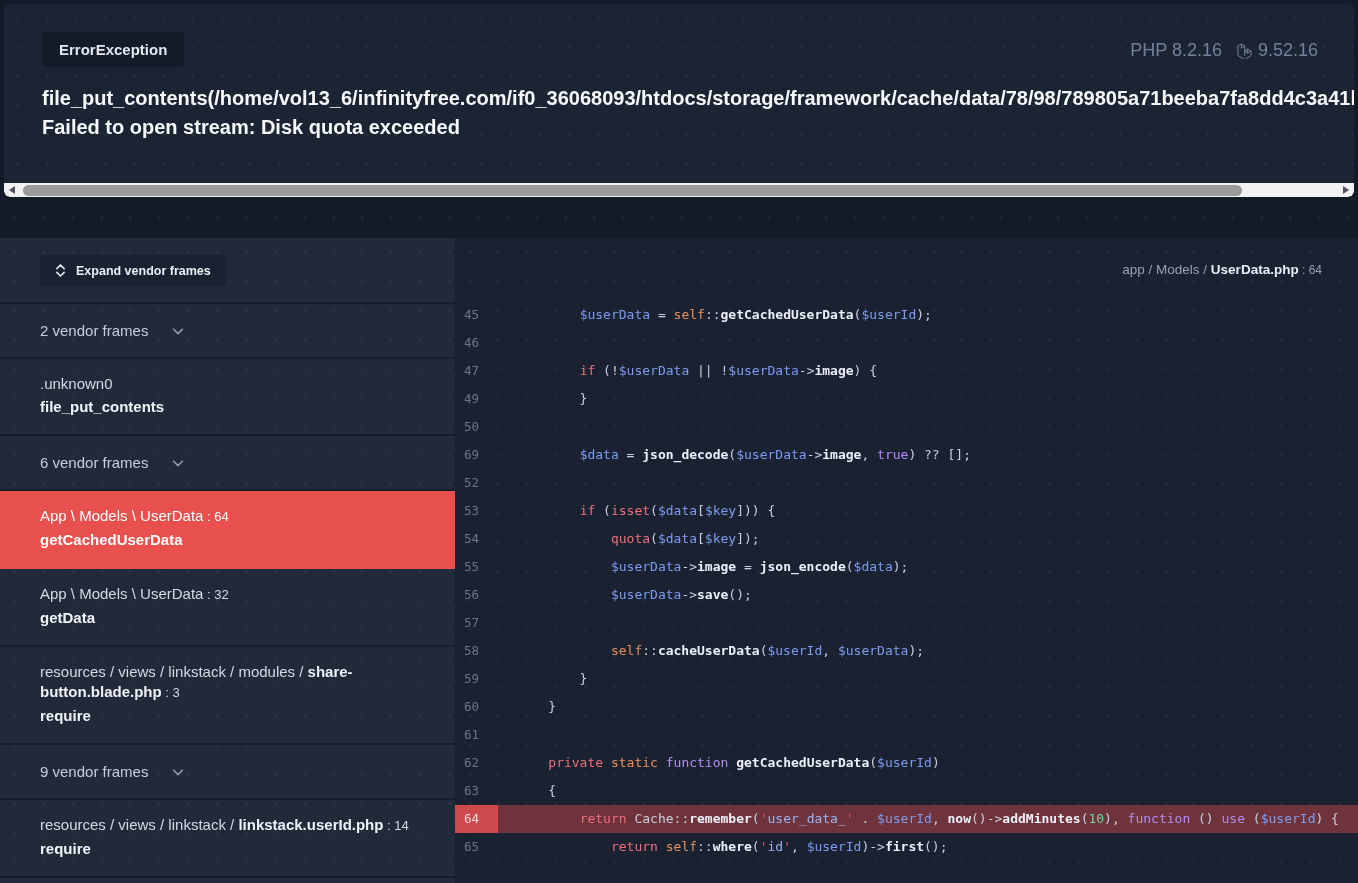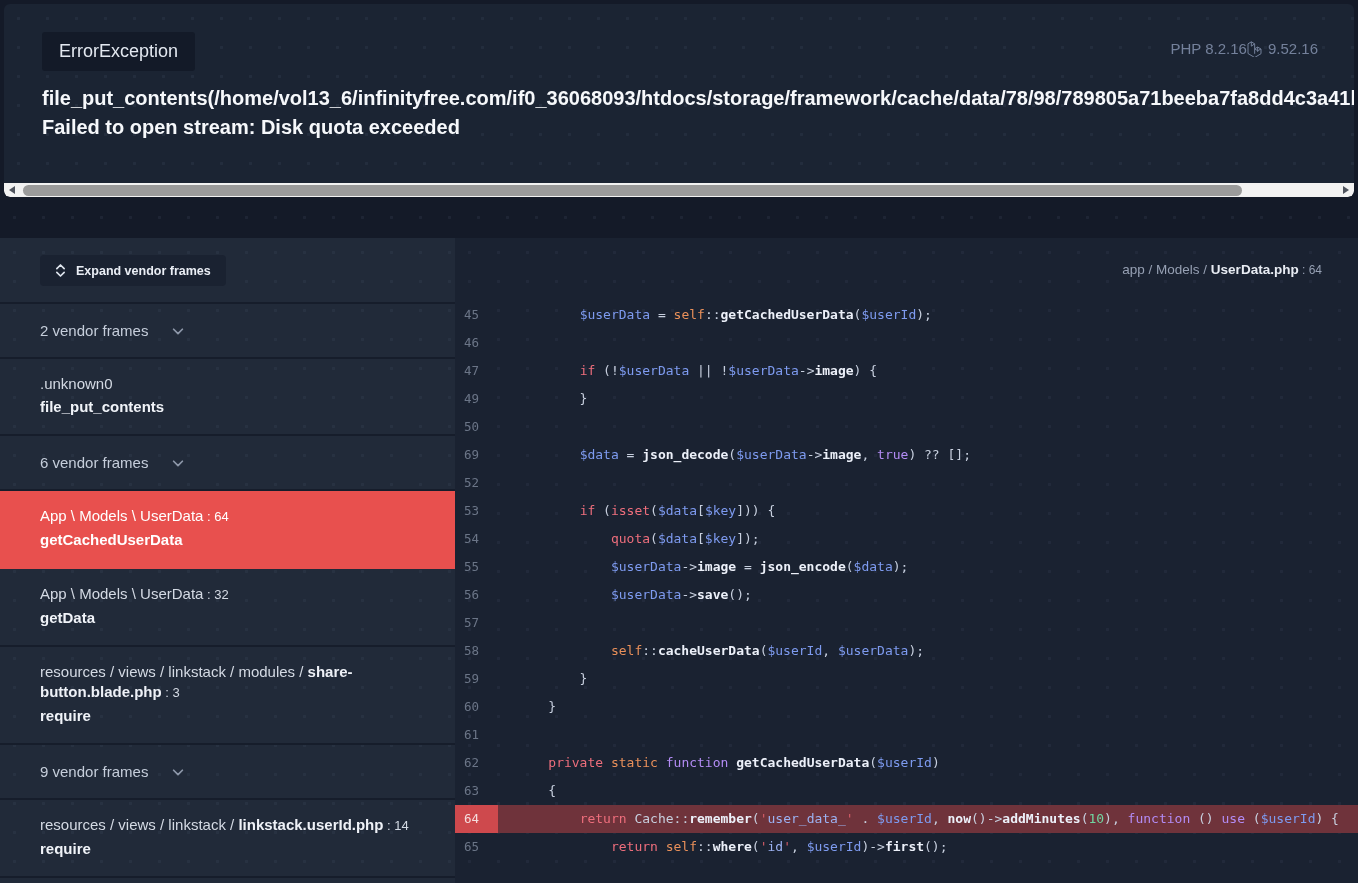--- a/index.html
+++ b/index.html
@@ -13,26 +13,26 @@
   }
   
   .header{
     position:absolute;top:4px;left:4px;right:4px;height:193px;
     background:#1b2433;border-radius:6px;
     background-image:radial-gradient(circle, rgba(170,190,230,0.06) 1.4px, transparent 1.6px);
     background-size:29px 29px;overflow:hidden;
   }
   .badge{
     position:absolute;top:28px;left:38px;
-    background:#131a28;color:#e3e8f0;font-size:18px;
-    padding:9px 17px;border-radius:3px;
+    background:#131a28;color:#e3e8f0;font-size:15px;
+    padding:9px 17px;border-radius:3px;font-weight:bold;
   }
   .meta{
-    position:absolute;top:36px;right:36px;display:flex;align-items:center;
-    color:#74819b;font-size:15px;
+    position:absolute;top:36px;right:36px;display:flex;align-items:center;gap:15px;
+    color:#74819b;font-size:18px;
   }
   .meta .lv{display:flex;align-items:center;gap:5px;}
   .message{
     position:absolute;top:80px;left:38px;right:0;color:#f6f8fb;
     font-size:20px;font-weight:600;line-height:29px;
     white-space:nowrap;overflow:hidden;
   }
   
   .hscroll{
     position:absolute;left:0;right:0;bottom:0;height:14px;background:#f2f2f2;

